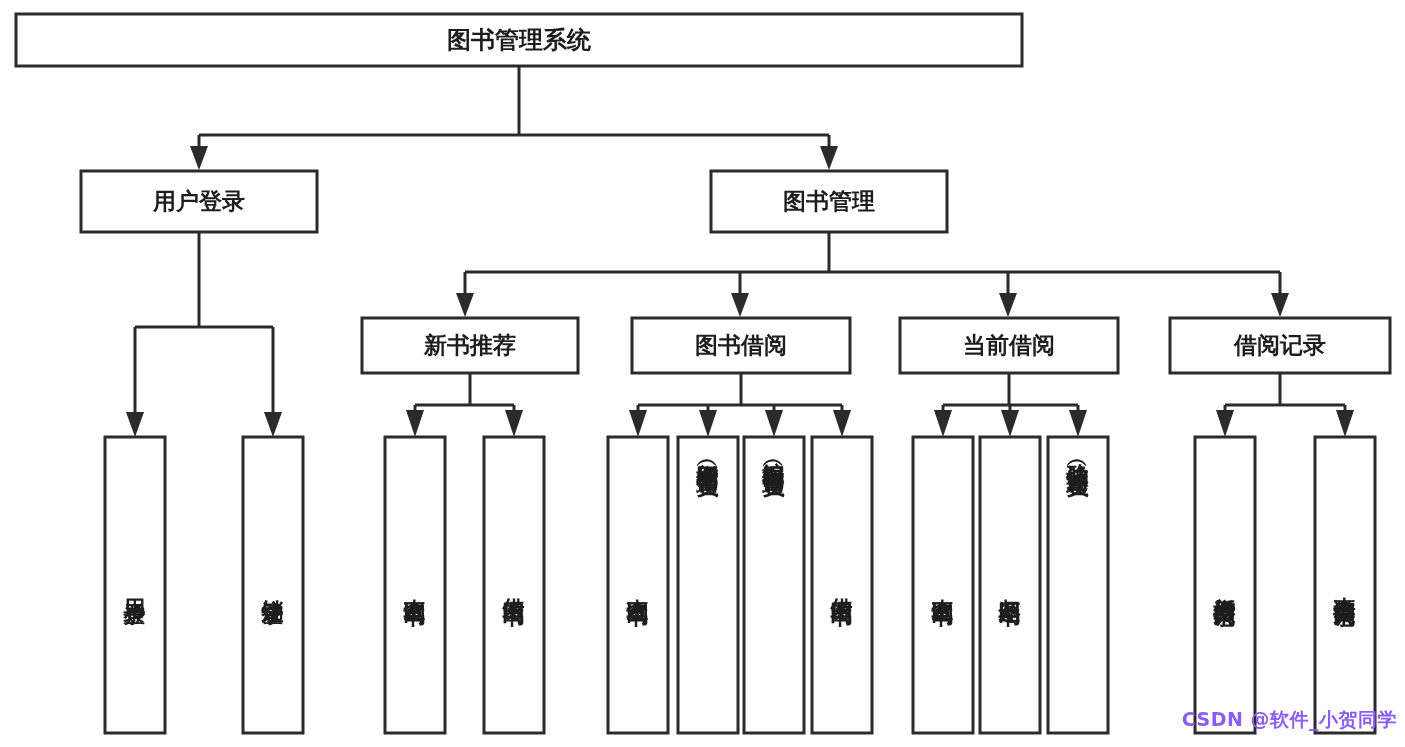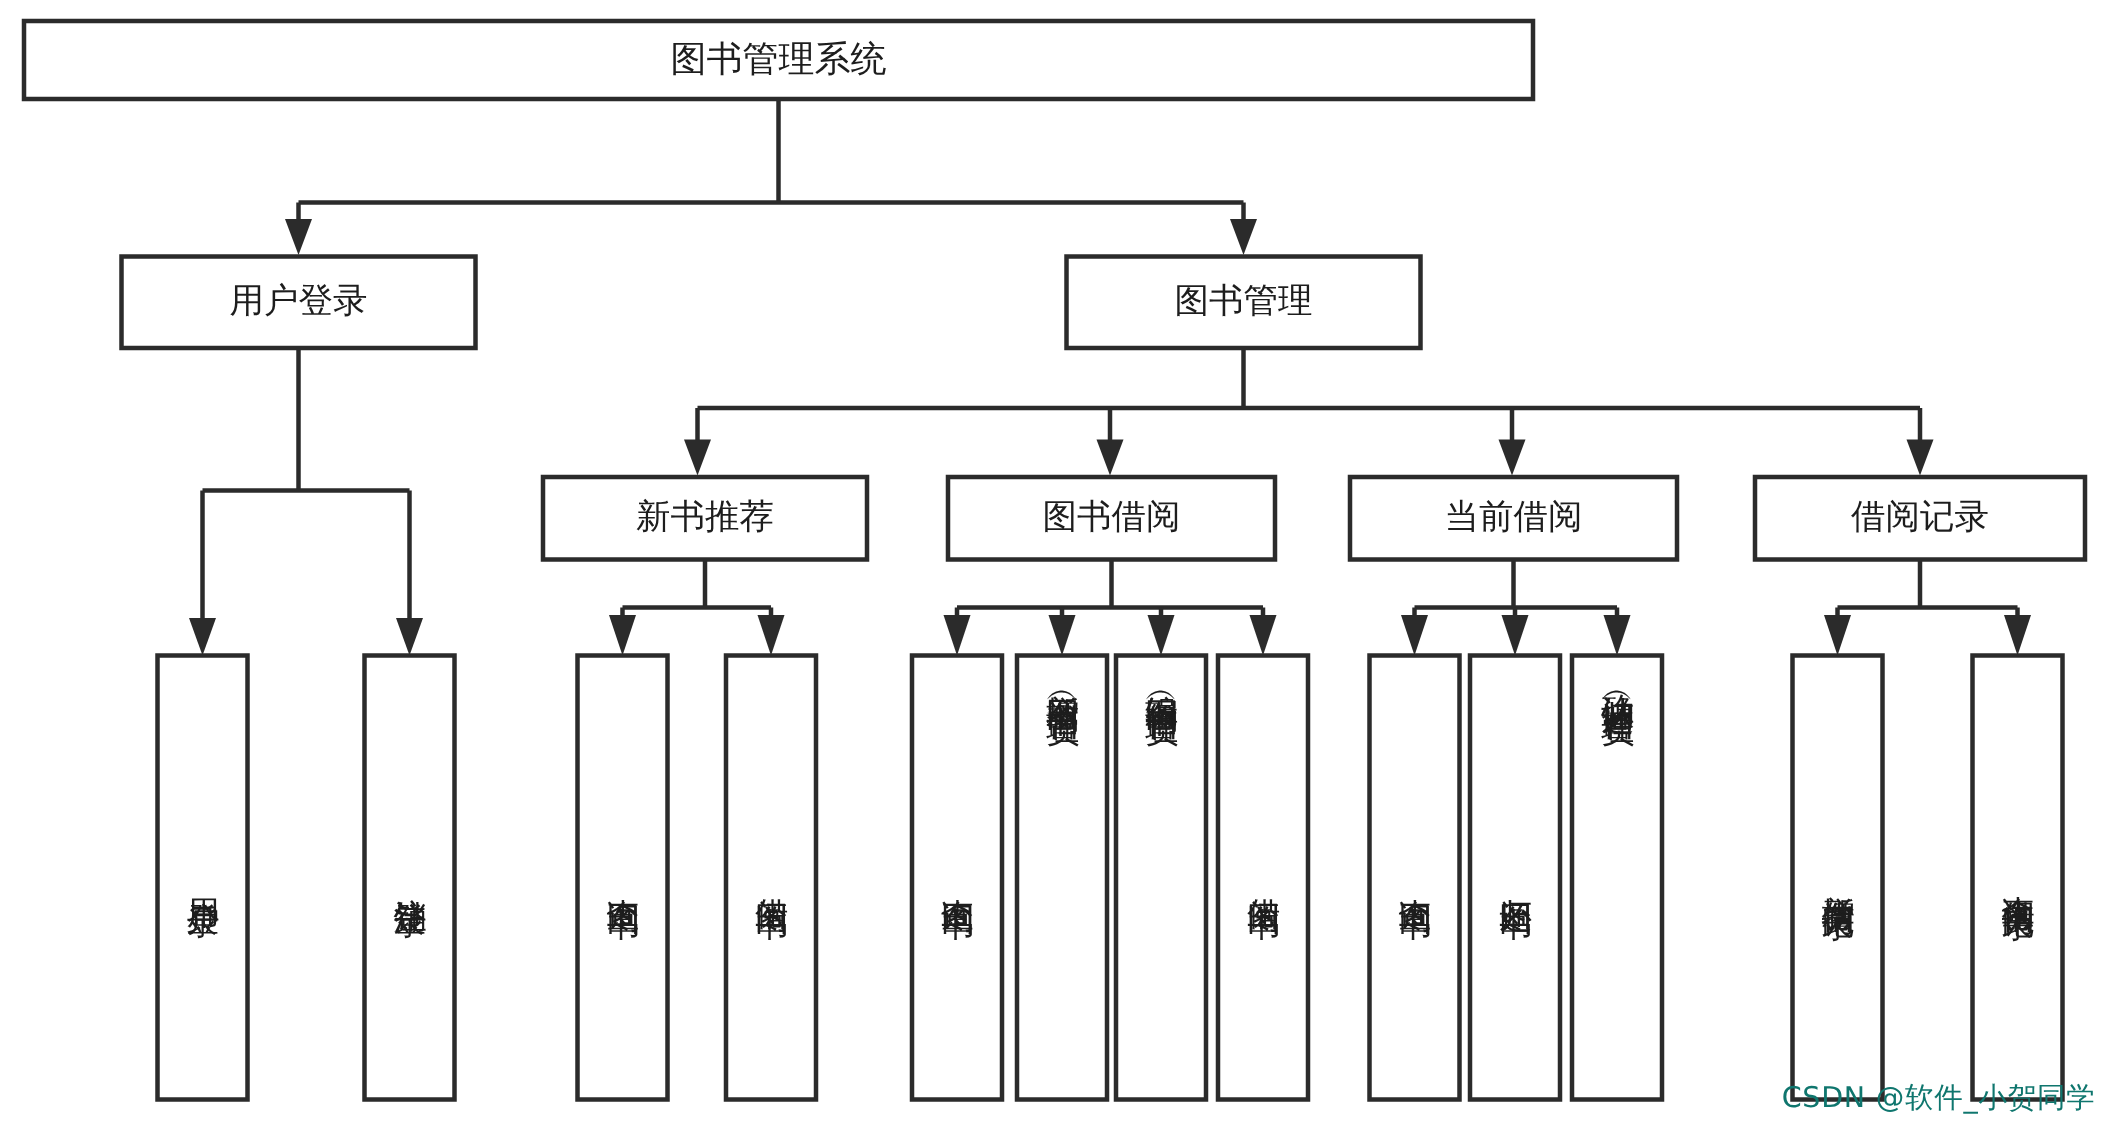--- a/index.html
+++ b/index.html
@@ -11,20 +11,21 @@
     width: 1405px;
     height: 747px;
     font-family: "DejaVu Sans", "Liberation Sans", sans-serif;
     overflow: hidden;
     position: relative;
   }
   #diagram-root {
     position: relative;
     width: 1405px;
     height: 747px;
+    font-weight: bold;
   }
   svg#tree-svg {
     position: absolute;
     left: 0;
     top: 0;
     width: 1405px;
     height: 747px;
     display: block;
   }
   .node-box {
@@ -66,24 +67,24 @@
     font-family: "DejaVu Sans", "Liberation Sans", sans-serif;
     font-size: 22px;
     line-height: 1.05;
     color: #1d1d1d;
     letter-spacing: 2px;
     white-space: nowrap;
   }
   #watermark {
     position: absolute;
     right: 8px;
-    bottom: 2px;
+    bottom: 14px;
     font-family: "DejaVu Sans", "Liberation Sans", sans-serif;
     font-size: 19px;
-    color: #0f766e;
+    color: #8b5cf6;
     letter-spacing: 0.5px;
     white-space: nowrap;
   }
 </style>
 </head>
 <body>
 
 <div id="diagram-root">
 
   <svg id="tree-svg" viewBox="0 0 1405 747">

